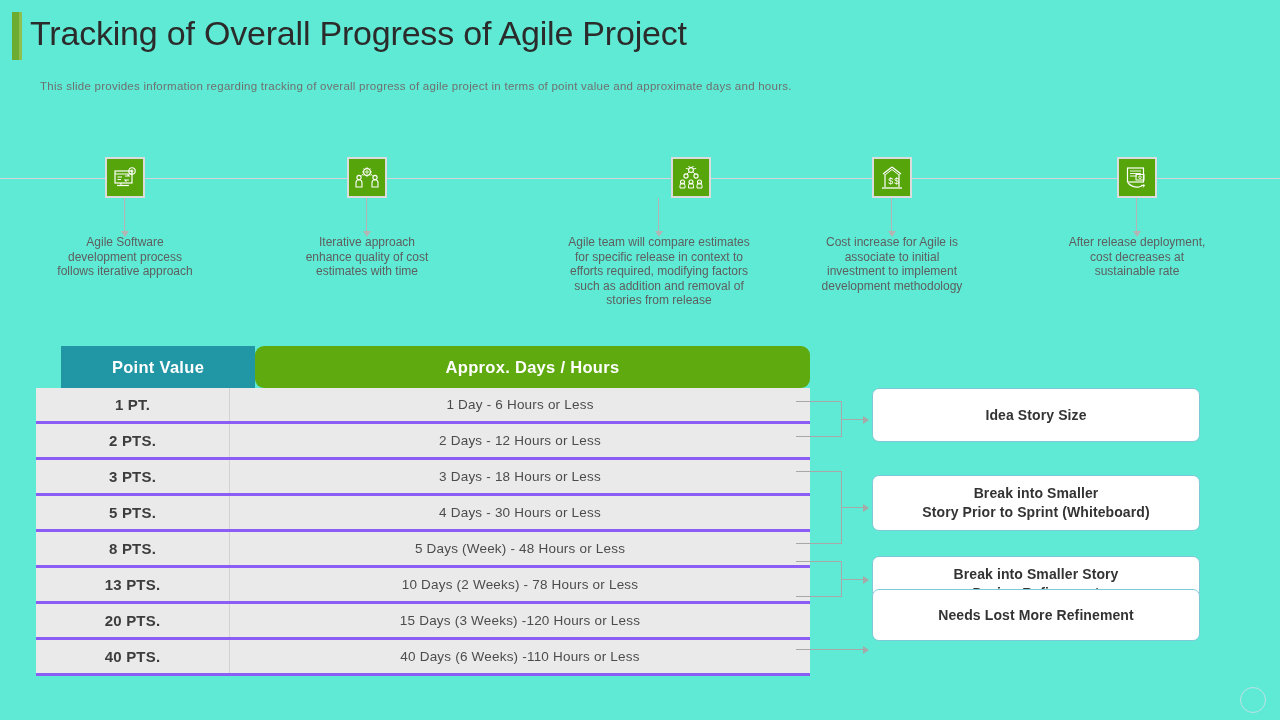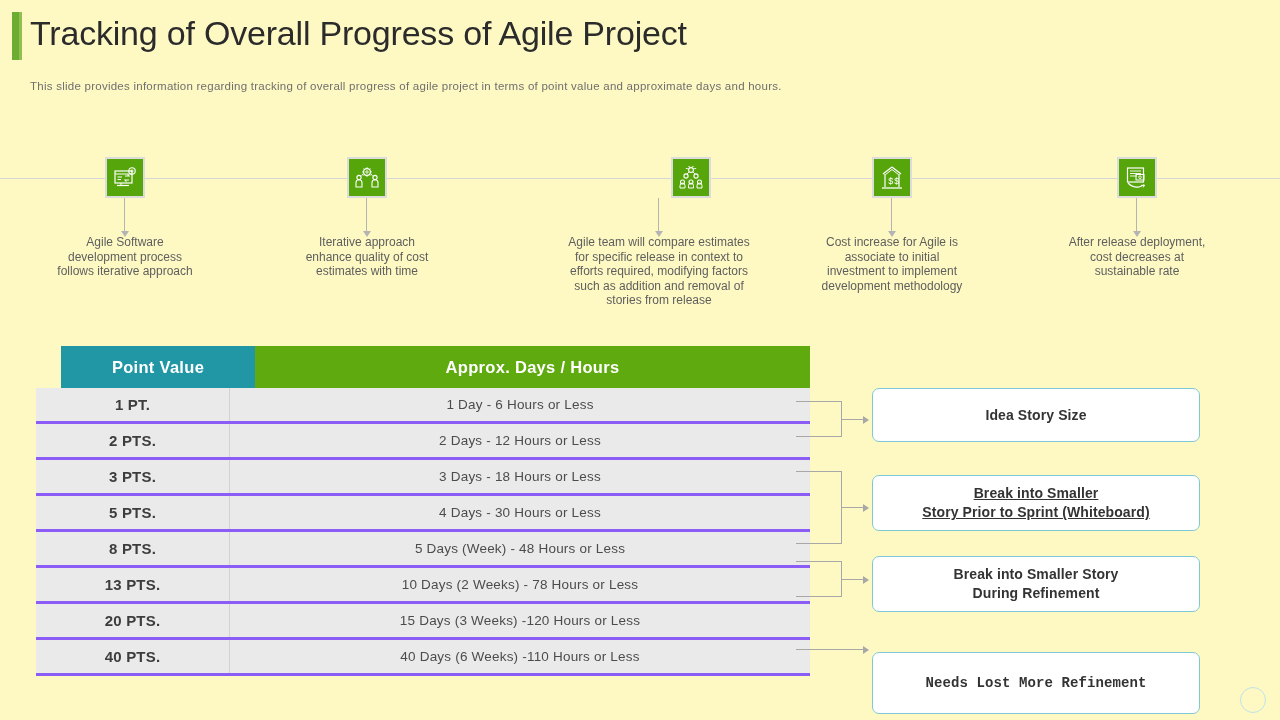--- a/index.html
+++ b/index.html
@@ -2,38 +2,38 @@
 <html><head>
 <meta charset="utf-8">
 <style>
   * { box-sizing: border-box; margin: 0; padding: 0; }
   html, body {
     width: 1280px; height: 720px;
     background: #ffffff;
     font-family: "Liberation Sans", sans-serif;
     overflow: hidden;
   }
-  .slide { position: relative; width: 1280px; height: 720px; background: #fef9c3; }
+  .slide { position: relative; width: 1280px; height: 720px; background: #5eead4; }
 
   
   .title-accent {
     position: absolute; left: 12px; top: 12px;
     width: 7px; height: 48px; background: #6cad31;
   }
   .title-accent2 {
     position: absolute; left: 19px; top: 12px;
     width: 3px; height: 48px; background: #8fbf4f;
   }
   .page-title {
     position: absolute; left: 30px; top: 14px;
     font-size: 34px; font-weight: 400; color: #2b2b2b;
     letter-spacing: -0.2px; white-space: nowrap;
   }
   .subtitle {
-    position: absolute; left: 30px; top: 80px;
+    position: absolute; left: 40px; top: 80px;
     font-size: 11.5px; color: #6f6f6f; white-space: nowrap;
     letter-spacing: 0.25px;
   }
 
   
   .timeline-line {
     position: absolute; left: 0px; top: 178px;
     width: 1280px; height: 1px; background: #d6d6d6;
   }
   .node { position: absolute; top: 157px; }
@@ -62,21 +62,21 @@
   .table-wrap { position: absolute; left: 36px; top: 346px; width: 774px; }
   .t-head { display: flex; height: 42px; padding-left: 25px; }
   .t-head .c1 {
     width: 194px; background: #2196a5; color: #fff;
     display: flex; align-items: center; justify-content: center;
     font-size: 16.5px; font-weight: bold; letter-spacing: 0.3px;
   }
   .t-head .c2 {
     flex: 1; background: #5faa0e; color: #fff;
     display: flex; align-items: center; justify-content: center;
-    font-size: 16.5px; font-weight: bold; letter-spacing: 0.3px;
+    font-size: 16.5px; font-weight: bold; letter-spacing: 0.3px; border-radius: 9px;
   }
   .t-row { display: flex; height: 36px; background: #eaeaea; border-bottom: 3px solid #8b5cf6; }
   .t-row .c1 {
     width: 194px; border-right: 1px solid #d2d2d2;
     display: flex; align-items: center; justify-content: center;
     font-size: 15px; font-weight: bold; color: #3d3d3d; letter-spacing: 0.2px;
   }
   .t-row .c2 {
     flex: 1; display: flex; align-items: center; justify-content: center;
     font-size: 13.5px; color: #4c4c4c; letter-spacing: 0.2px;
@@ -266,20 +266,20 @@
 
   <div class="bracket" style="left:796px; top:471px; width:46px; height:73px;"></div>
   <div class="conn-line" style="left:842px; top:507px; width:26px;"></div>
 
   <div class="bracket" style="left:796px; top:561px; width:46px; height:36px;"></div>
   <div class="conn-line" style="left:842px; top:579px; width:26px;"></div>
 
   <div class="conn-line" style="left:796px; top:649px; width:72px;"></div>
 
   <div class="callout" style="top:388px; height:54px;">Idea Story Size</div>
-  <div class="callout" style="top:475px; height:56px;text-decoration:underline;">Break into  Smaller
+  <div class="callout" style="top:475px; height:56px;">Break into  Smaller
 Story Prior to Sprint (Whiteboard)</div>
   <div class="callout" style="top:556px; height:56px;">Break into  Smaller Story
 During Refinement</div>
-  <div class="callout" style="top:652px; height:62px;font-family:Liberation Mono, monospace;">Needs Lost More Refinement</div>
+  <div class="callout" style="top:589px; height:52px;">Needs Lost More Refinement</div>
 
   <div class="deco-circle"></div>
 </div>
 
 </body></html>

